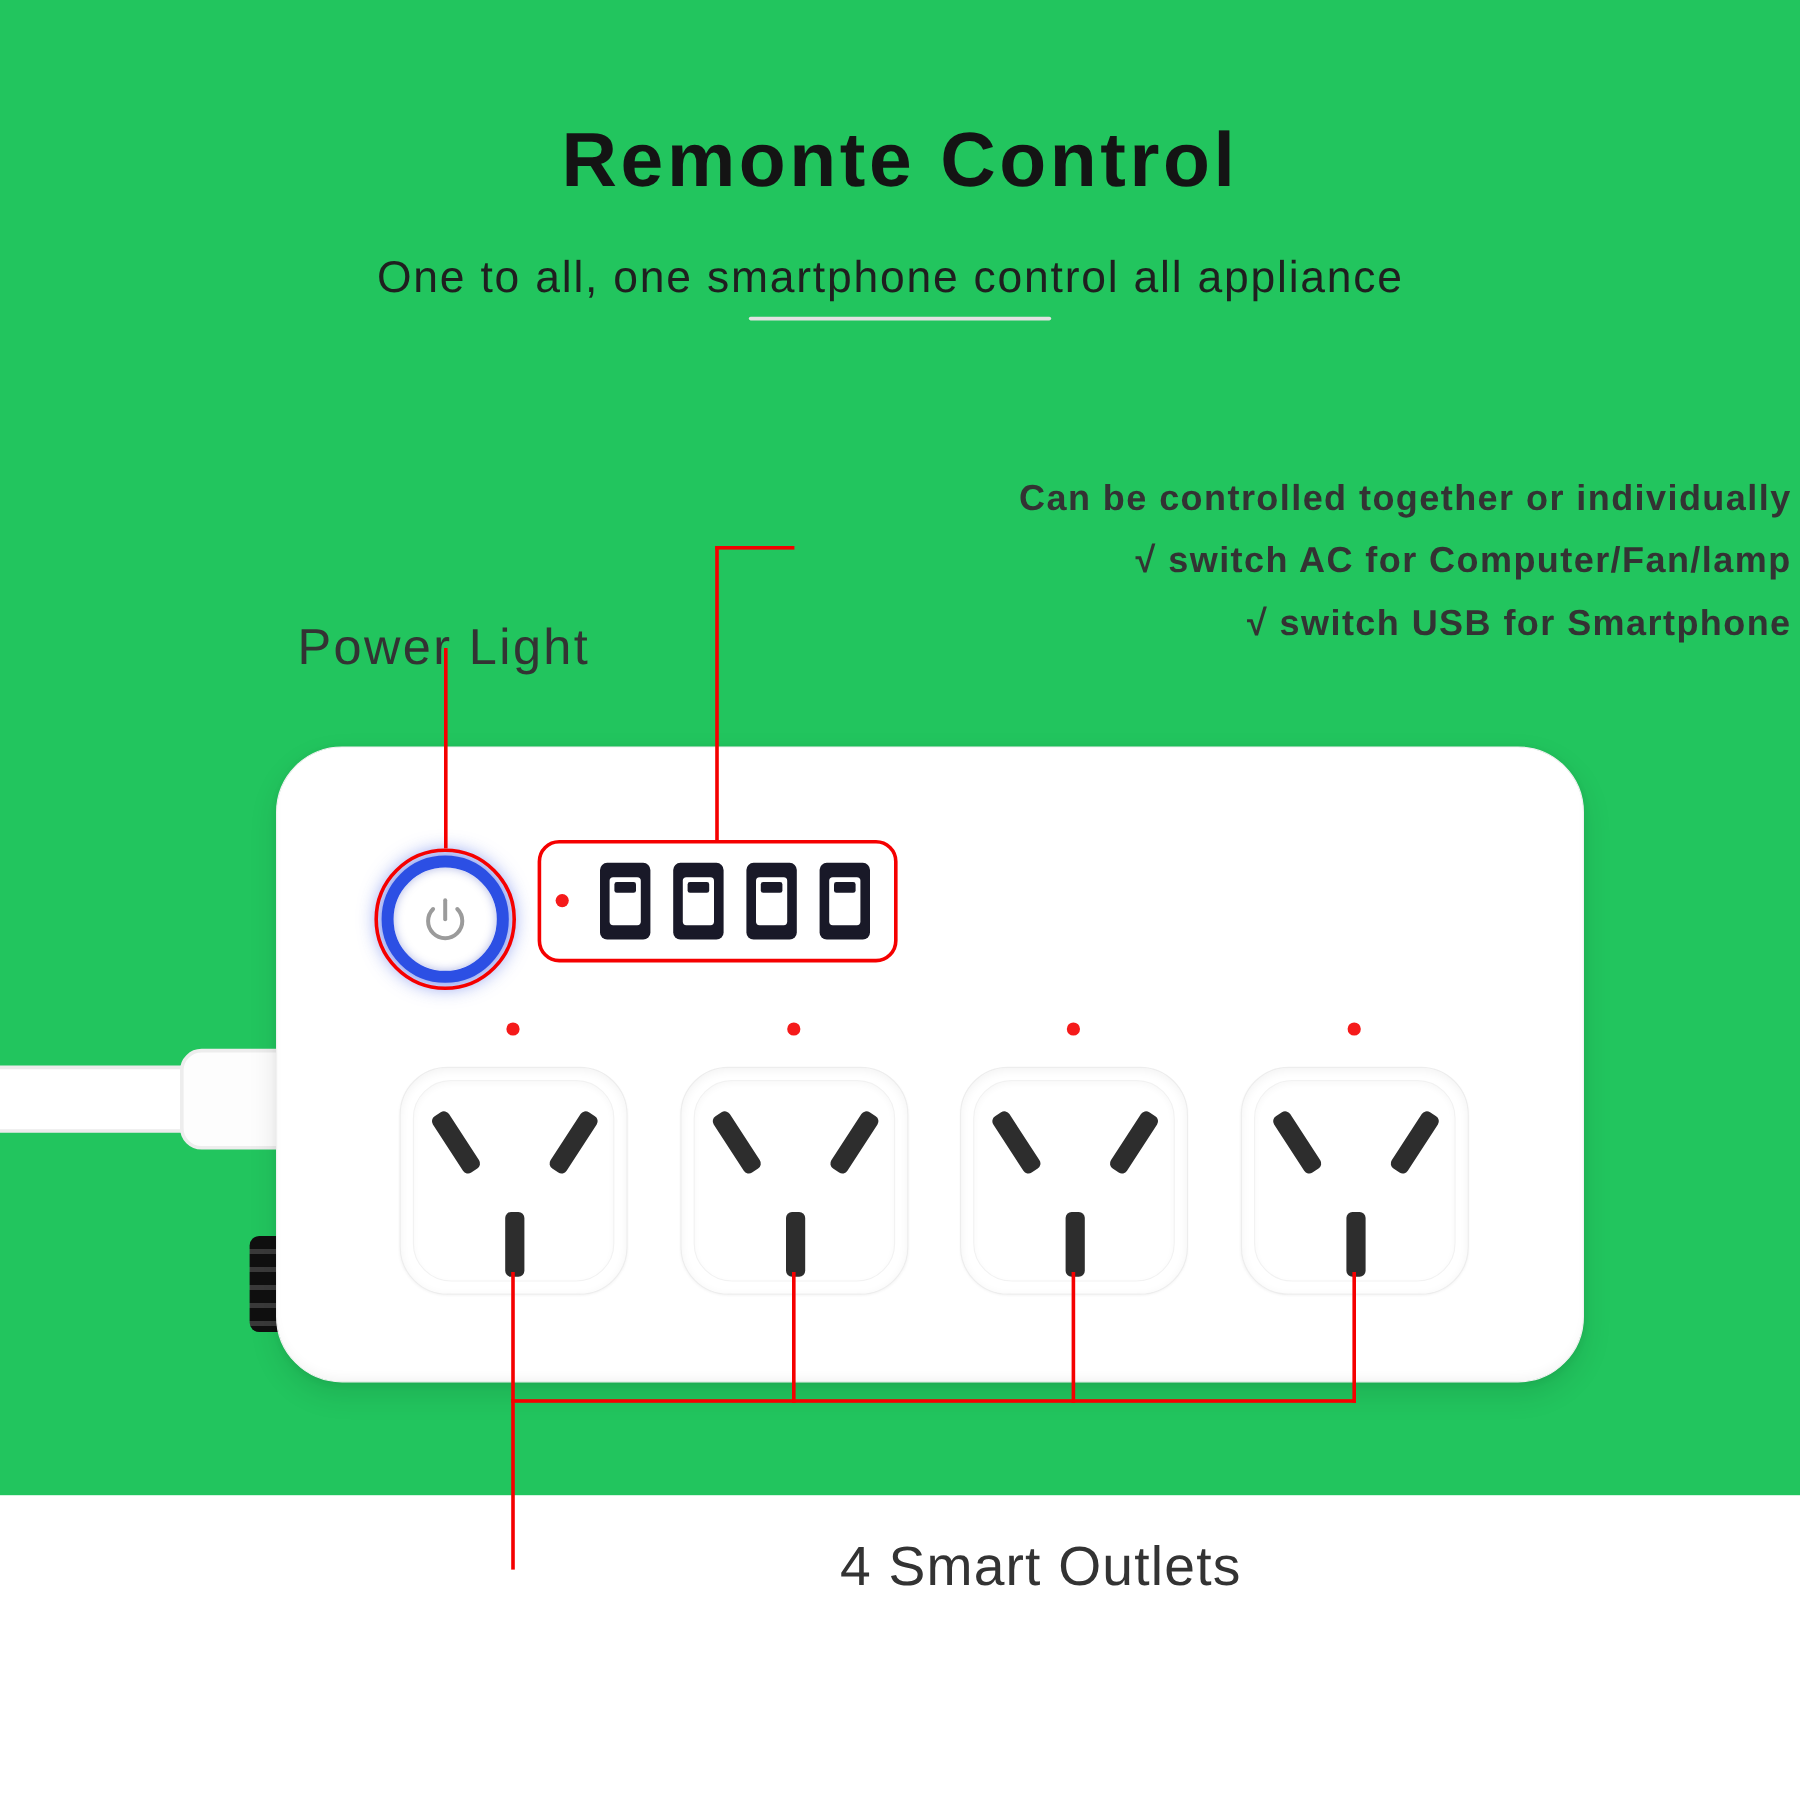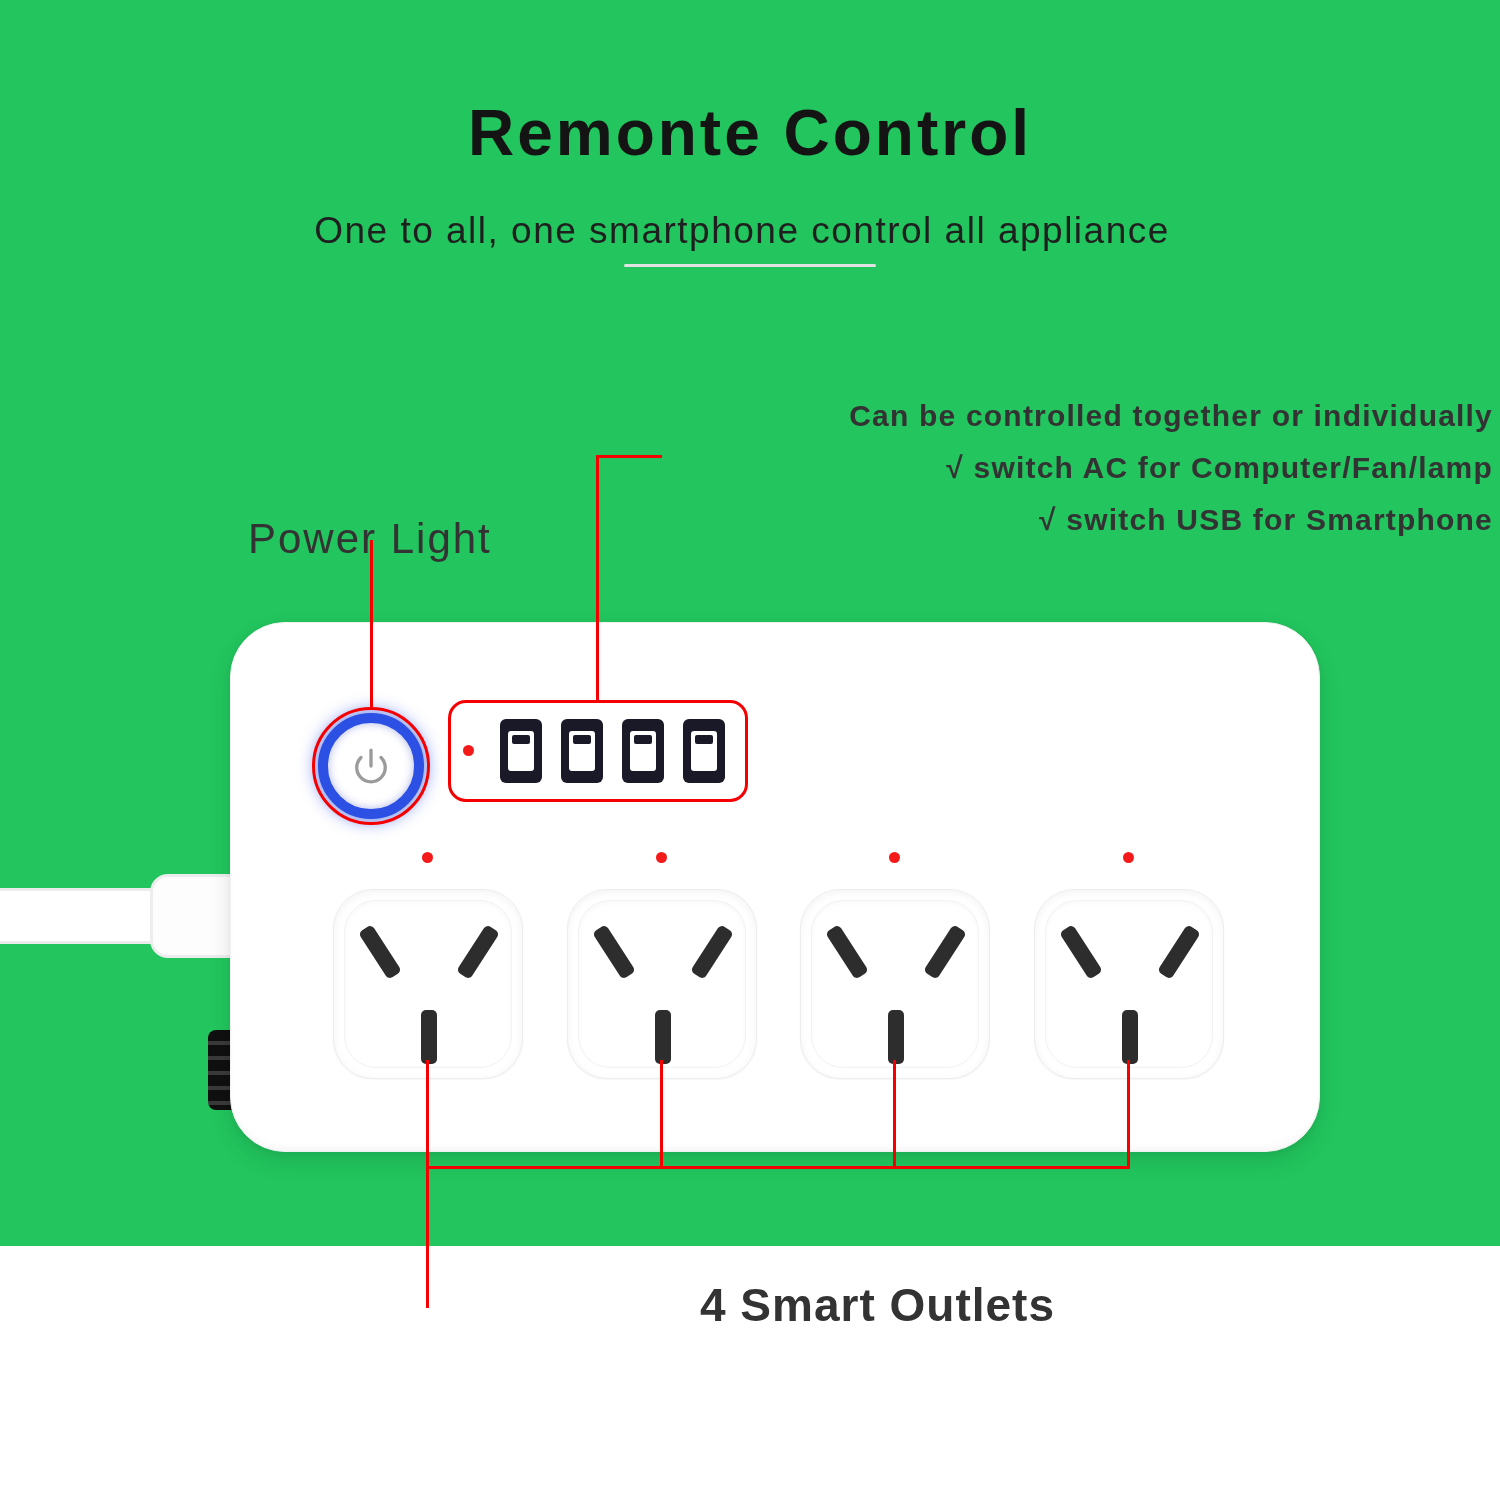--- a/index.html
+++ b/index.html
@@ -9,21 +9,21 @@
 
   
   .title { top:96px; left:0; right:0; text-align:center; font-size:64px; font-weight:800; color:#141414; letter-spacing:3px; }
   .subtitle { top:192px; left:0; right:16px; text-align:center; font-size:37px; font-weight:500; color:#1f1f1f; letter-spacing:1.5px;margin-top:18px; }
   .divider { top:264px; left:50%; transform:translateX(-50%); width:252px; height:3px; background:#e2e2e2; border-radius:2px; }
 
   .usb-note { top:390px; left:703px; width:790px; font-size:30px; font-weight:600; color:#333; letter-spacing:1.2px; line-height:52px;text-align:right; }
   .usb-note div { white-space:nowrap; }
 
   .power-light-label { top:480px; left:248px; font-size:42px; font-weight:500; color:#333; letter-spacing:2px;margin-top:35px; }
-  .outlets-label { top:1278px; left:700px; font-size:46px; font-weight:700; color:#333; letter-spacing:1px; }
+  .outlets-label { top:1278px; left:700px; font-size:46px; font-weight:400; color:#333; letter-spacing:1px; }
 
   
   .rline { background:#f50000; z-index:6; }
   .rcircle { border:3px solid #f50000; border-radius:50%; z-index:6; background:transparent; }
   .rbox { border:3px solid #f50000; border-radius:18px; z-index:6; background:transparent; }
 
   
   .strip { top:622px; left:230px; width:1090px; height:530px; background:#fff; border:1px solid #f1f1f1; border-radius:55px;
            box-shadow:0 10px 24px rgba(0,0,0,0.10), 0 2px 6px rgba(0,0,0,0.05), inset 0 -6px 10px -4px rgba(0,0,0,0.05); z-index:2; }
 

